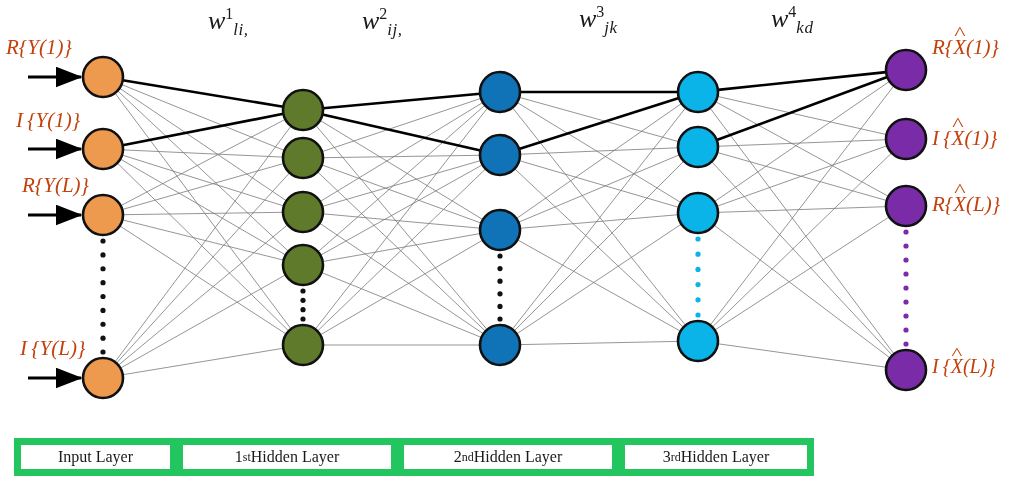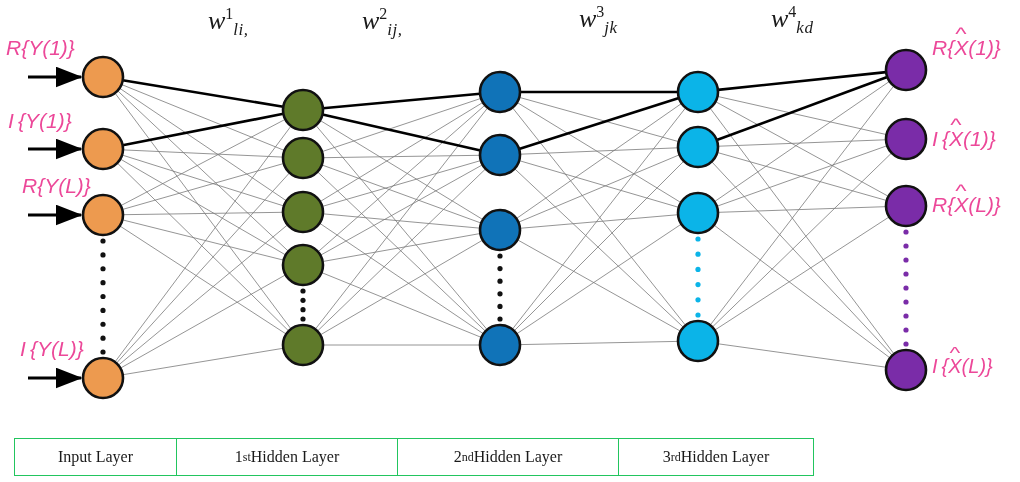--- a/index.html
+++ b/index.html
@@ -43,24 +43,24 @@
     font-family: "Liberation Serif", serif;
   }
   .wlabel .sub {
     font-size: 17px;
     vertical-align: sub;
     font-style: italic;
     letter-spacing: 0.5px;
   }
   .iolabel {
     position: absolute;
-    font-family: Liberation Sans, sans-serif;
+    font-family: Liberation Serif, serif;
     font-style: italic;
     font-size: 21px;
-    color: #ec4899;
+    color: #c2410c;
     white-space: nowrap;
     line-height: 1;
   }
   .hat {
     position: relative;
     display: inline-block;
   }
   .hat::before {
     content: "\005E";
     position: absolute;
@@ -80,21 +80,21 @@
   }
   .legend-row {
     position: absolute;
     left: 14px;
     top: 6px;
     display: flex;
     width: 992px;
     height: 38px;
   }
   .legend-cell {
-    border: 1px solid #22c55e;
+    border: 7px solid #22c55e;
     background: #ffffff;
     display: flex;
     align-items: center;
     justify-content: center;
     font-family: "Liberation Serif", serif;
     font-size: 16px;
     color: #1a1a1a;
     box-sizing: border-box;
     margin-right: -1px;
   }
@@ -269,21 +269,21 @@
     <span>w</span><span class="sup">2</span><span class="sub">ij,</span>
   </div>
   <div class="wlabel" style="left:573px; top:4px;margin-left:6px;">
     <span>w</span><span class="sup">3</span><span class="sub">jk</span>
   </div>
   <div class="wlabel" style="left:771px; top:4px;">
     <span>w</span><span class="sup">4</span><span class="sub">kd</span>
   </div>
 
   <div class="iolabel" style="left:6px; top:37px;">R{Y(1)}</div>
-  <div class="iolabel" style="left:8px; top:110px;">I {Y(1)}</div>
+  <div class="iolabel" style="left:16px; top:110px;">I {Y(1)}</div>
   <div class="iolabel" style="left:22px; top:175px;">R{Y(L)}</div>
   <div class="iolabel" style="left:20px; top:338px;">I {Y(L)}</div>
 
   <div class="iolabel" style="left:932px; top:37px;text-align:center;">
     <span>R{</span><span class="hat">X</span><span>(1)}</span>
   </div>
   <div class="iolabel" style="left:932px; top:128px;">
     <span>I {</span><span class="hat">X</span><span>(1)}</span>
   </div>
   <div class="iolabel" style="left:932px; top:194px;">

